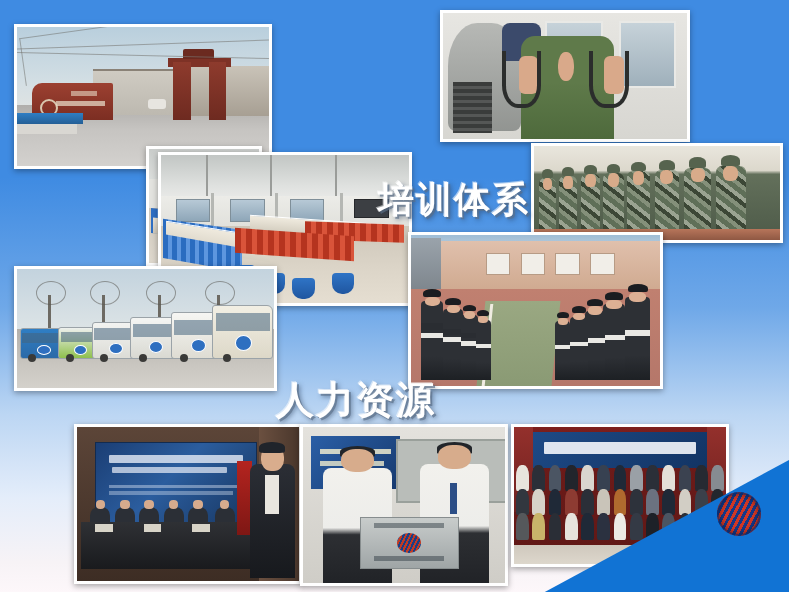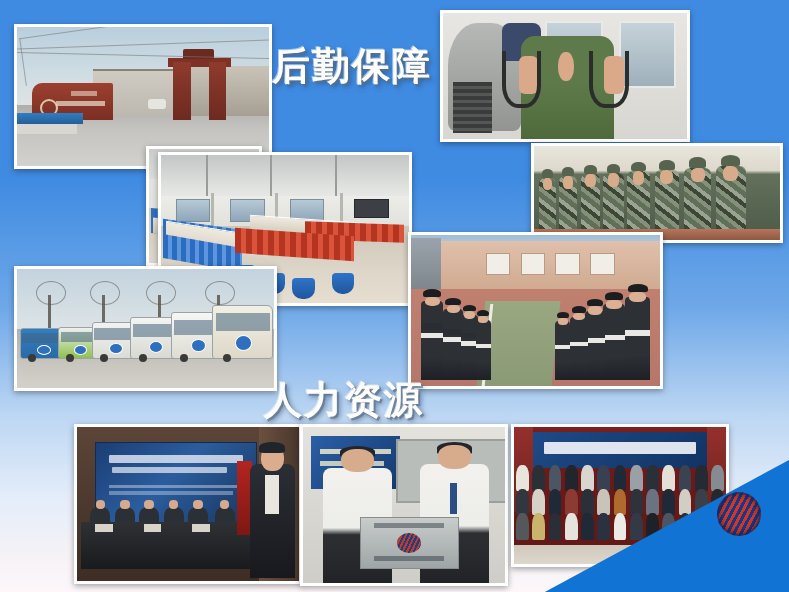--- a/index.html
+++ b/index.html
@@ -539,21 +539,21 @@
     color: #ffffff;
     letter-spacing: 2px;
     white-space: nowrap;
     text-shadow:
        2px 2px 0 rgba(90,110,135,.65),
       -1px -1px 0 rgba(255,255,255,.55),
        3px 3px 5px rgba(40,60,90,.55);
   }
   #caption-logistics { left: 272px; top: 41px;  font-size: 38px; }
   #caption-training  { left: 378px; top: 176px; font-size: 36px; }
-  #caption-hr        { left: 264px; top: 375px; font-size: 38px; }
+  #caption-hr        { left: 276px; top: 375px; font-size: 38px; }
 
   
   #brand-banner {
     position: absolute;
     left: 0; top: 0; width: 789px; height: 592px;
     pointer-events: none;
   }
   #brand-banner .wedge {
     position: absolute;
     right: 0; bottom: 0;
@@ -926,22 +926,22 @@
           <div class="ph" style="background:#4b5563"></div>
           <div class="ph" style="background:#2b2f38"></div>
           <div class="ph" style="background:#6e737a"></div>
           <div class="ph" style="background:#24282f"></div>
         </div>
       </div>
       <div class="floor"></div>
     </div>
   </div>
 
-  <div class="caption" id="caption-logistics">后勤保障</div>
-
+
+  <div class="caption" id="caption-training">培训体系</div>
 
   <div class="caption" id="caption-hr">人力资源</div>
 
   <div id="brand-banner">
     <div class="wedge"></div>
   </div>
   <div id="brand-logo">
     <div class="ring"></div>
   </div>
 

